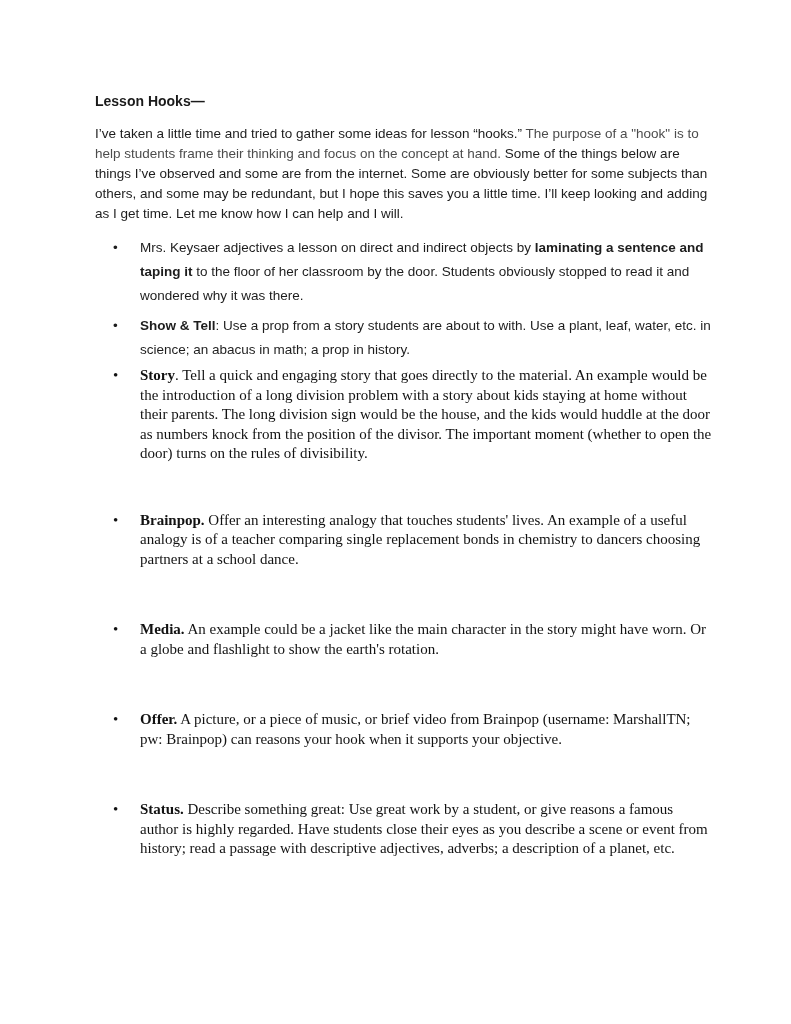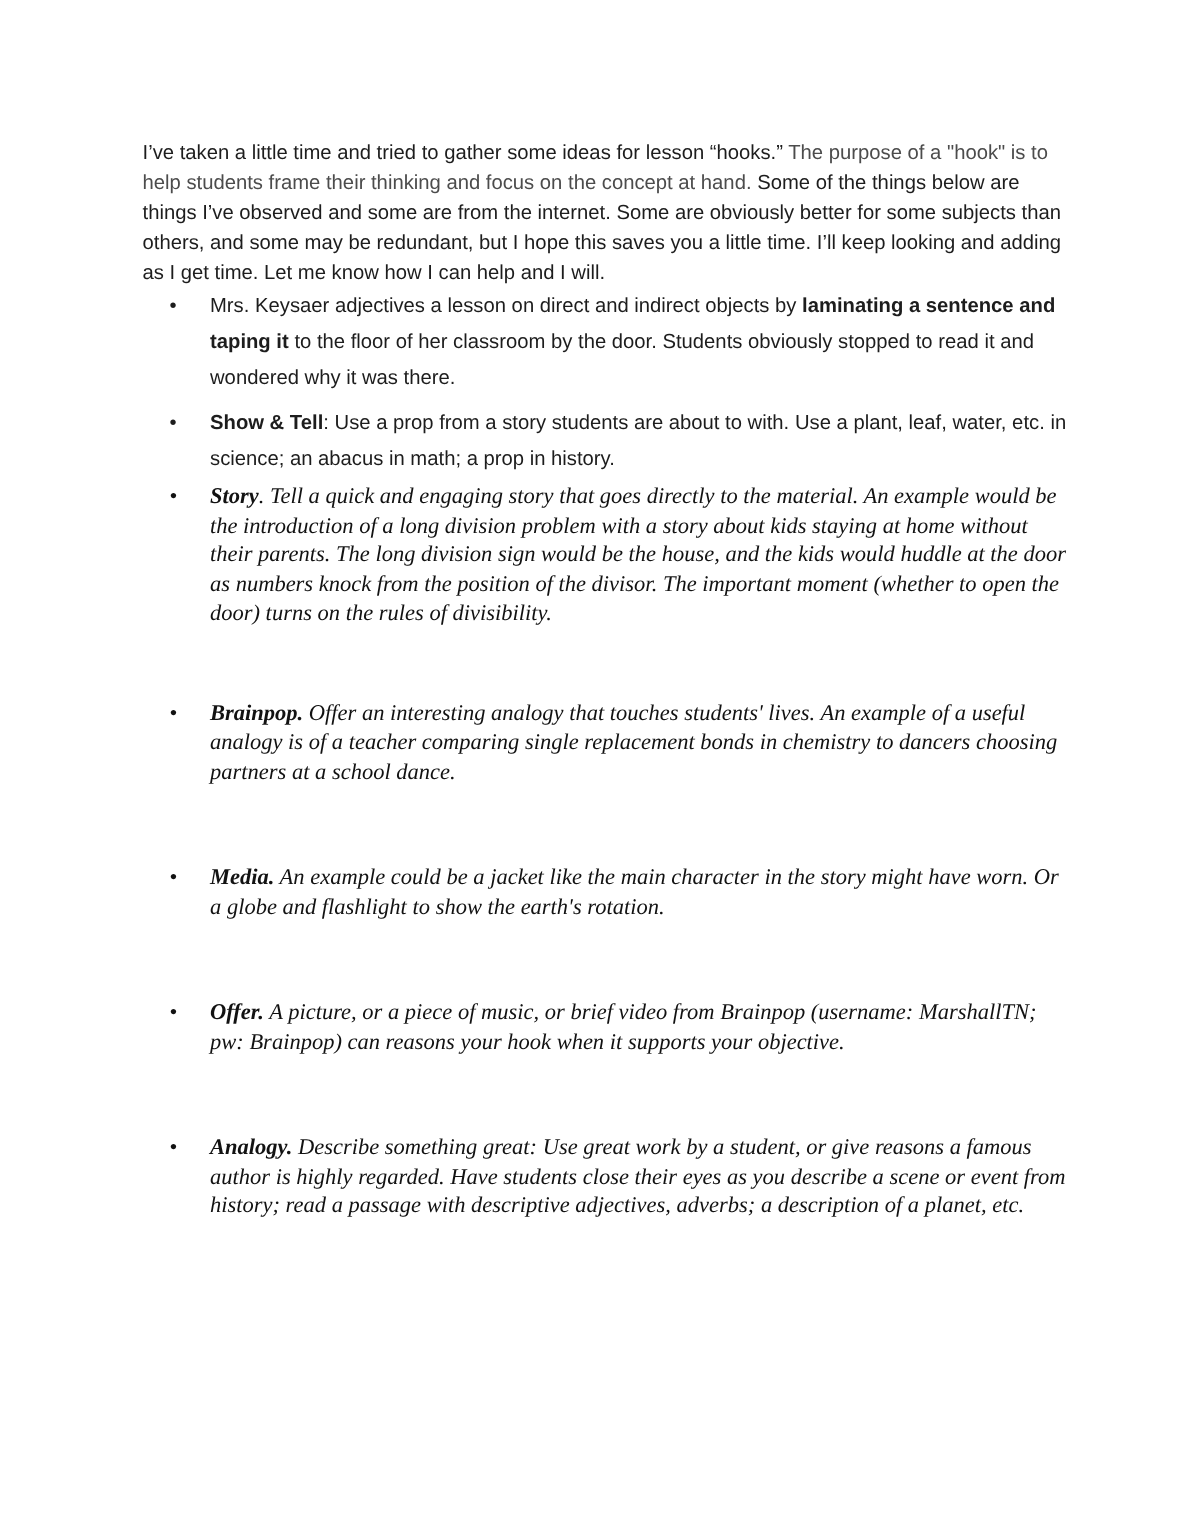--- a/index.html
+++ b/index.html
@@ -9,41 +9,42 @@
     padding:92px 76px 0 95px; background:#ffffff;
     font-family:"Liberation Sans", sans-serif;
   }
   .title {
     font-family:"Liberation Sans", sans-serif;
     font-weight:700; font-size:14px; line-height:18px;
     color:#1a1a1a; margin:0 0 14px 0;
   }
   .intro {
     font-size:13.5px; line-height:20px; color:#1d1d1d;
-    width:620px; margin:0 0 0 0;
+    width:620px; margin:0 0 12px 0;
   }
   .intro .light { color:#4c4c4c; }
   ul.hooks { list-style:none; margin:0; padding:0; }
   ul.hooks li { display:flex; margin-left:18px; }
   .marker { flex:none; width:27px; }
   .btext { width:580px; }
   li.sans { font-family:"Liberation Sans", sans-serif; font-size:13.5px; line-height:24px; color:#1d1d1d; }
   li.serif { font-family:"Liberation Serif", serif; font-size:15px; line-height:19.5px; color:#121212; }
-  li.serif .btext { width:578px;font-style:italic; }
+  li.serif .btext { width:578px; }
   .b { font-weight:700; }
   .mb6 { margin-bottom:6px; }
   .mb4 { margin-bottom:4px; }
   .mb47 { margin-bottom:47px; }
   .mb51 { margin-bottom:51px; }
 </style>
 </head>
 <body>
 
 <div class="page">
 
+  <p class="title">Lesson Hooks—</p>
 
   <p class="intro"><span>I’ve taken a little time and tried to gather some ideas for lesson “hooks.”  </span><span class="light">The purpose of a "hook" is to help students frame their thinking and focus on the concept at hand. </span><span>Some of the things below are things I’ve observed and some are from the internet.  Some are obviously better for some subjects than others, and some may be redundant, but I hope this saves you a little time.  I’ll keep looking and adding as I get time.  Let me know how I can help and I will.</span></p>
 
   <ul class="hooks">
 
     <li class="sans mb6">
       <span class="marker">•</span>
       <div class="btext"><span>Mrs. Keysaer adjectives a lesson on direct and indirect objects by </span><span class="b">laminating a sentence and taping it</span><span> to the floor of her classroom by the door.  Students obviously stopped to read it and wondered why it was there.</span></div>
     </li>
 
@@ -67,17 +68,17 @@
       <div class="btext"><span class="b">Media.</span><span> An example could be a jacket like the main character in the story might have worn. Or a globe and flashlight to show the earth's rotation.</span></div>
     </li>
 
     <li class="serif mb51">
       <span class="marker">•</span>
       <div class="btext"><span class="b">Offer.</span><span> A picture, or a piece of music, or brief video from Brainpop (username: MarshallTN;  pw:  Brainpop) can reasons your hook when it supports your objective.</span></div>
     </li>
 
     <li class="serif">
       <span class="marker">•</span>
-      <div class="btext"><span class="b">Analogy.</span><span> Describe something great: Use great work by a student, or give reasons a famous author is highly regarded.  Have students close their eyes as you describe a scene or event from history;  read a passage with descriptive adjectives, adverbs; a description of a planet, etc.</span></div>
+      <div class="btext"><span class="b">Status.</span><span> Describe something great: Use great work by a student, or give reasons a famous author is highly regarded.  Have students close their eyes as you describe a scene or event from history;  read a passage with descriptive adjectives, adverbs; a description of a planet, etc.</span></div>
     </li>
 
   </ul>
 </div>
 
 </body></html>

